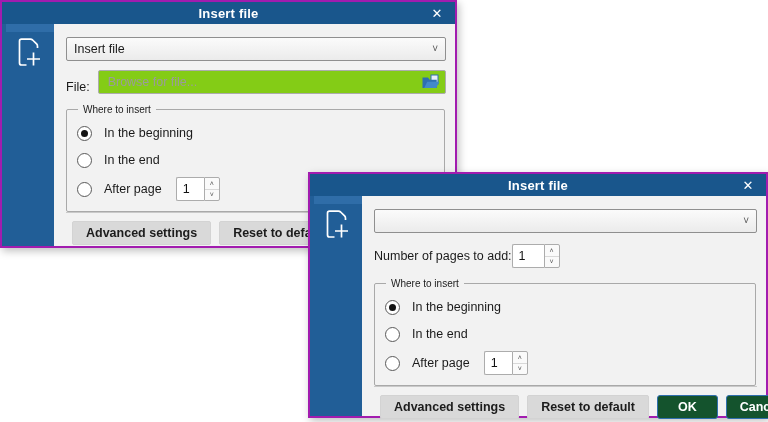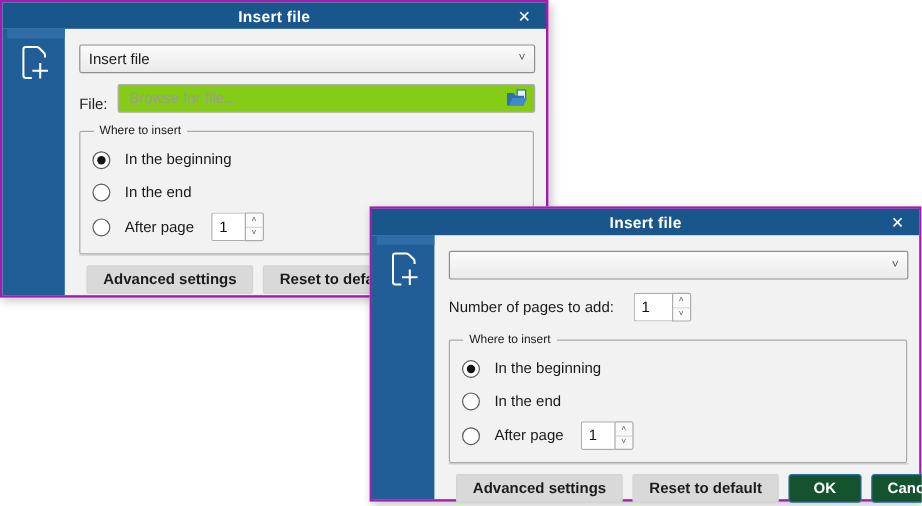--- a/index.html
+++ b/index.html
@@ -62,21 +62,21 @@
     background:#84cc16; border:1px solid #acacac; border-radius:2px;
     display:flex; align-items:center; padding:0 5px 0 7px;
   }
   .file-box input {
     flex:1; min-width:0; border:none; outline:none; background:transparent;
     font-family:"Liberation Sans", sans-serif; font-size:12.5px; color:#333;
   }
   .file-box input::placeholder { color:#9b9b9b; }
   .browse-ic { flex:0 0 auto; line-height:0; cursor:pointer; }
 
-  .pages-row { display:flex; align-items:center; gap:16px; margin-top:11px; font-size:12.5px; }
+  .pages-row { display:flex; align-items:center; gap:0; margin-top:11px; font-size:12.5px; }
 
   .spinner { display:flex; height:24px; }
   .spinner input {
     width:32px; box-sizing:border-box;
     border:1px solid #acacac; border-right:none; border-radius:2px 0 0 2px;
     background:#fff; outline:none; padding:0 0 0 6px;
     font-family:"Liberation Sans", sans-serif; font-size:12.5px; color:#111;
   }
   .spin-arrows {
     width:16px; box-sizing:border-box;

